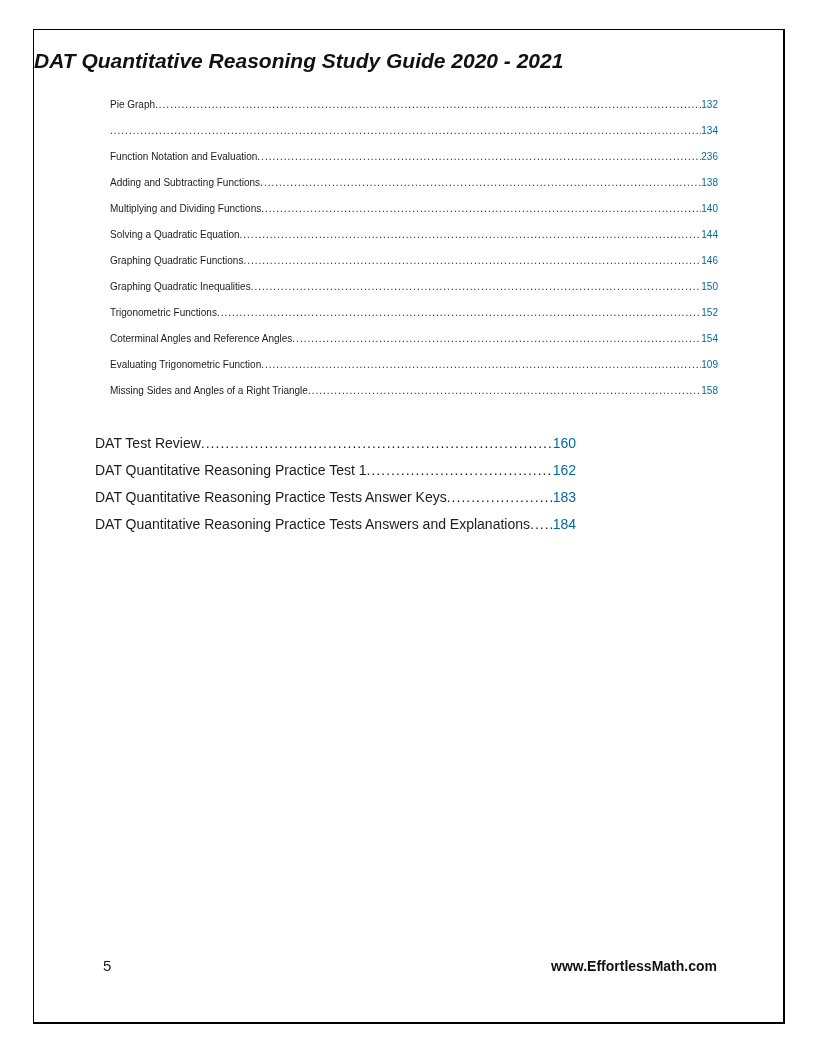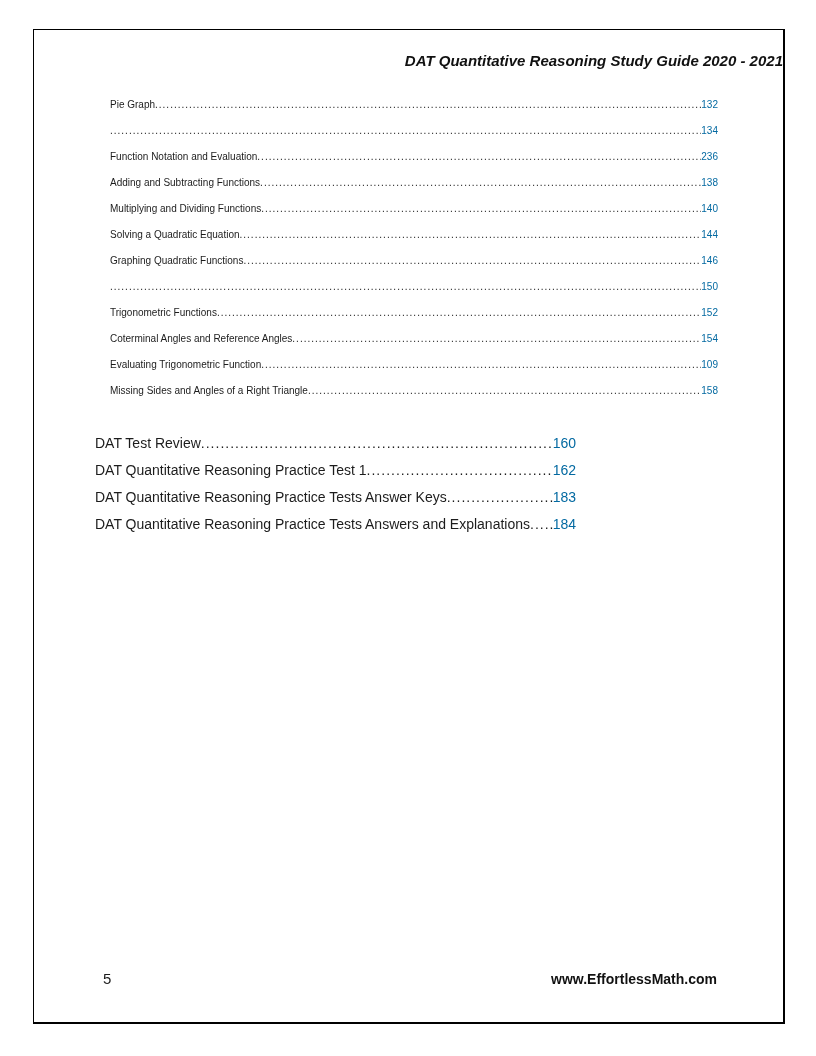--- a/index.html
+++ b/index.html
@@ -27,22 +27,22 @@
     border-width: 1px 2px 2px 1px;
     background: #ffffff;
   }
   .header-title {
     position: absolute;
     left: 0;
     top: 20px;
     width: 100%;
     height: 22px;
     line-height: 22px;
-    text-align: right;
-    font-size: 15px;
+    text-align: left;
+    font-size: 21px;
     font-weight: bold;
     font-style: italic;
     color: #111111;
     white-space: nowrap;
   }
   .toc-sub {
     position: absolute;
     left: 76px;
     top: 62px;
     width: 608px;
@@ -101,21 +101,20 @@
     align-items: baseline;
   }
   .page-number {
     font-size: 15px;
     color: #1c1c1c;
   }
   .website {
     font-size: 14px;
     font-weight: bold;
     color: #111111;
-    margin-top: 13px;
   }
 </style>
 </head>
 <body>
 
 <div class="page">
   <div class="page-border">
 
     <div class="header-title">DAT Quantitative Reasoning Study Guide 2020 - 2021</div>
 
@@ -148,20 +147,21 @@
           <span class="toc-label">Solving a Quadratic Equation</span>
           <span class="dot-leader"></span>
           <span class="toc-page">144</span>
         </div>
         <div class="toc-row">
           <span class="toc-label">Graphing Quadratic Functions</span>
           <span class="dot-leader"></span>
           <span class="toc-page">146</span>
         </div>
         <div class="toc-row">
+          <span class="toc-label">Graphing Quadratic Inequalities</span>
           <span class="dot-leader"></span>
           <span class="toc-page">150</span>
         </div>
         <div class="toc-row">
           <span class="toc-label">Trigonometric Functions</span>
           <span class="dot-leader"></span>
           <span class="toc-page">152</span>
         </div>
         <div class="toc-row">
           <span class="toc-label">Coterminal Angles and Reference Angles</span>

